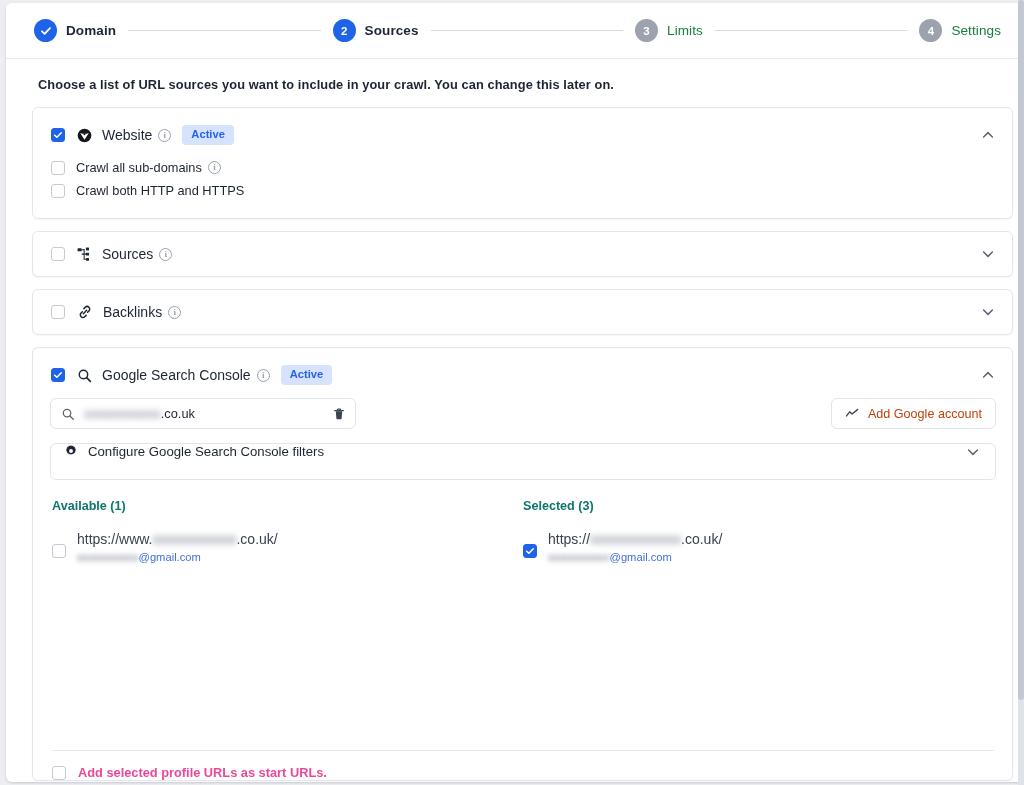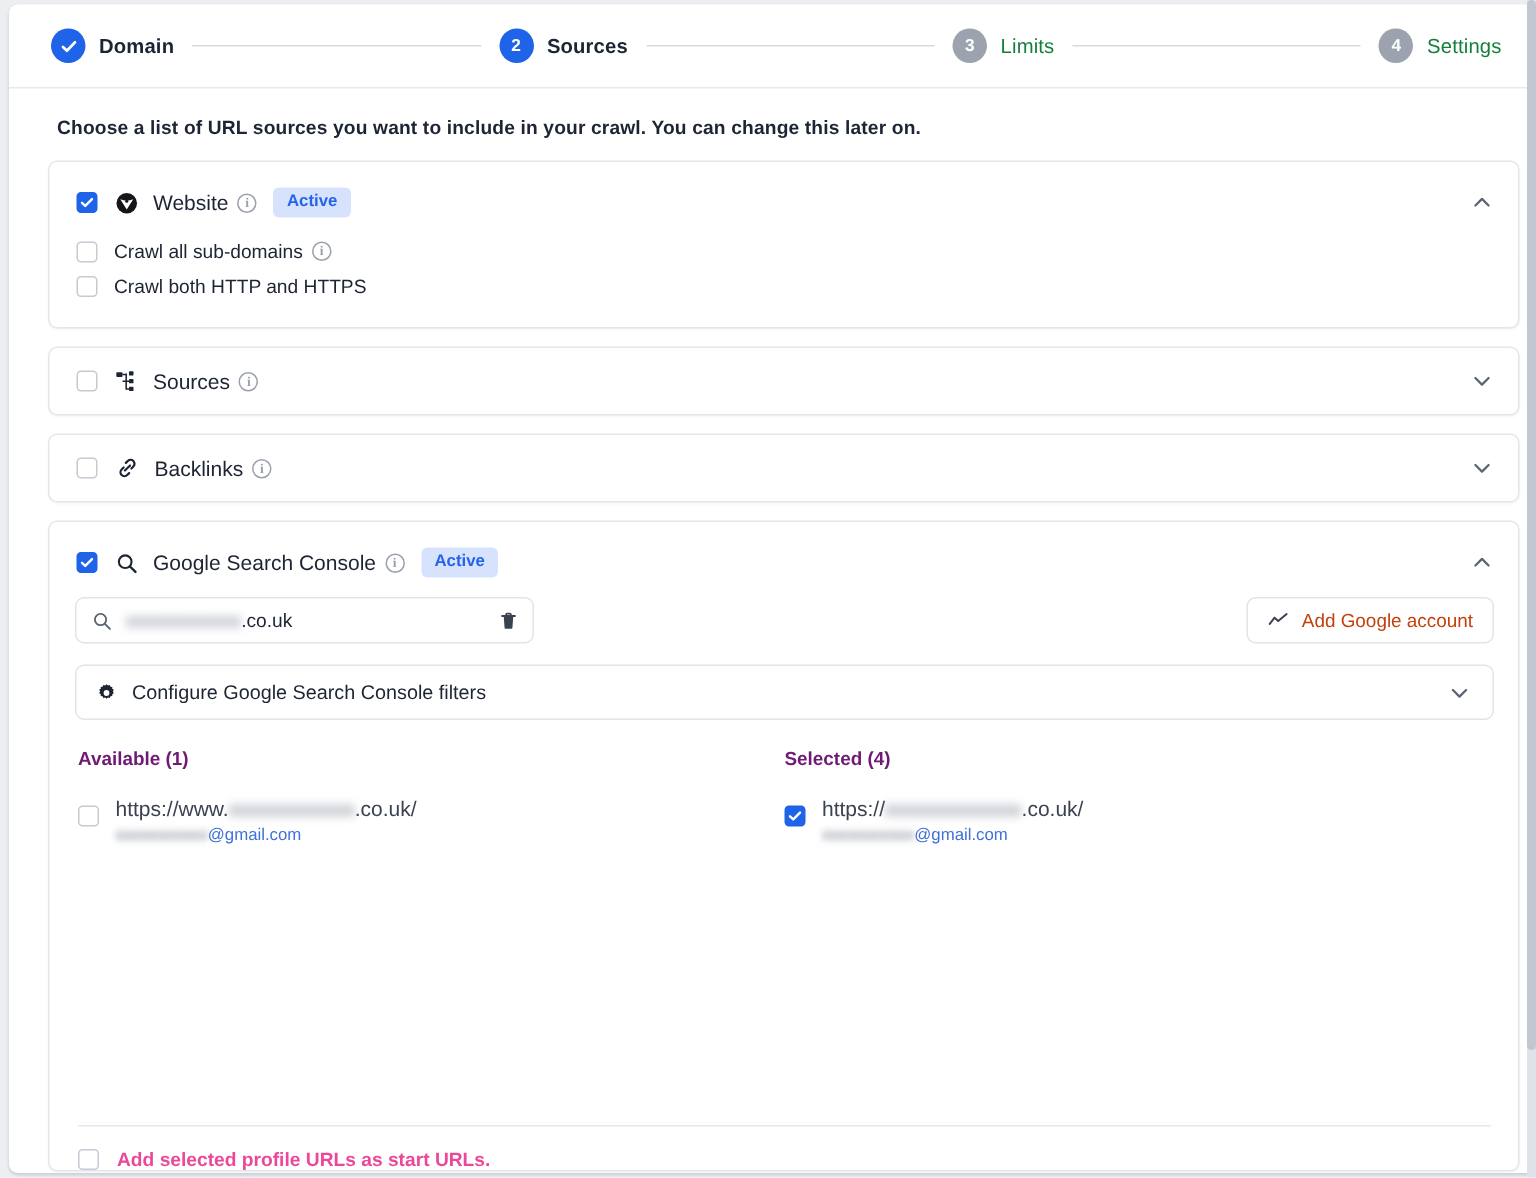--- a/index.html
+++ b/index.html
@@ -194,42 +194,42 @@
     font-size: 12.6px;
     color: #c2410c;
     cursor: pointer;
     white-space: nowrap;
   }
   .filters-bar {
     margin-top: 14px;
     height: 37px;
     border: 1px solid #e1e4ea;
     border-radius: 6px;
-    display: flex; align-items: center;
+    display: flex; 
     padding: 0 14px 0 13px;
     background: #fff;
     cursor: pointer;
   }
   .filters-bar .lbl {
     margin-left: 10px;
     font-size: 13.2px;
     color: #1d2433;
   }
   
   .cols { display: flex; margin-top: 19px; padding: 0 2px; }
   .col { width: 50%; }
   .col h4 {
     margin: 0 0 17px 0;
     font-size: 12.6px;
     font-weight: 700;
-    color: #701a75;
+    color: #0f766e;
   }
   .profile {
     display: flex;
-    align-items: flex-start;
+    align-items: center;
     gap: 11px;
   }
   .profile .cb { margin-top: 7px; }
   .profile .url {
     font-size: 14px;
     color: #3a4252;
     line-height: 19px;
     white-space: nowrap;
   }
   .profile .mail {
@@ -478,21 +478,21 @@
                   
                 </span>
                 <span>
                   <div class="url"><span>https://www.</span><span class="blur">xxxxxxxxxxxx</span><span>.co.uk/</span></div>
                   <div class="mail"><span class="blur sm">xxxxxxxxxxx</span><span>@gmail.com</span></div>
                 </span>
               </div>
             </div>
 
             <div class="col">
-              <h4>Selected (4)</h4>
+              <h4>Selected (3)</h4>
               <div class="profile">
                 <span class="cb checked">
                   <svg viewBox="0 0 12 12" width="10" height="10">
                     <path d="M2 6.3 L4.6 8.7 L10 3.3" fill="none" stroke="#fff" stroke-width="1.9" stroke-linecap="round" stroke-linejoin="round"></path>
                   </svg>
                 </span>
                 <span>
                   <div class="url"><span>https://</span><span class="blur">xxxxxxxxxxxxx</span><span>.co.uk/</span></div>
                   <div class="mail"><span class="blur sm">xxxxxxxxxxx</span><span>@gmail.com</span></div>
                 </span>

